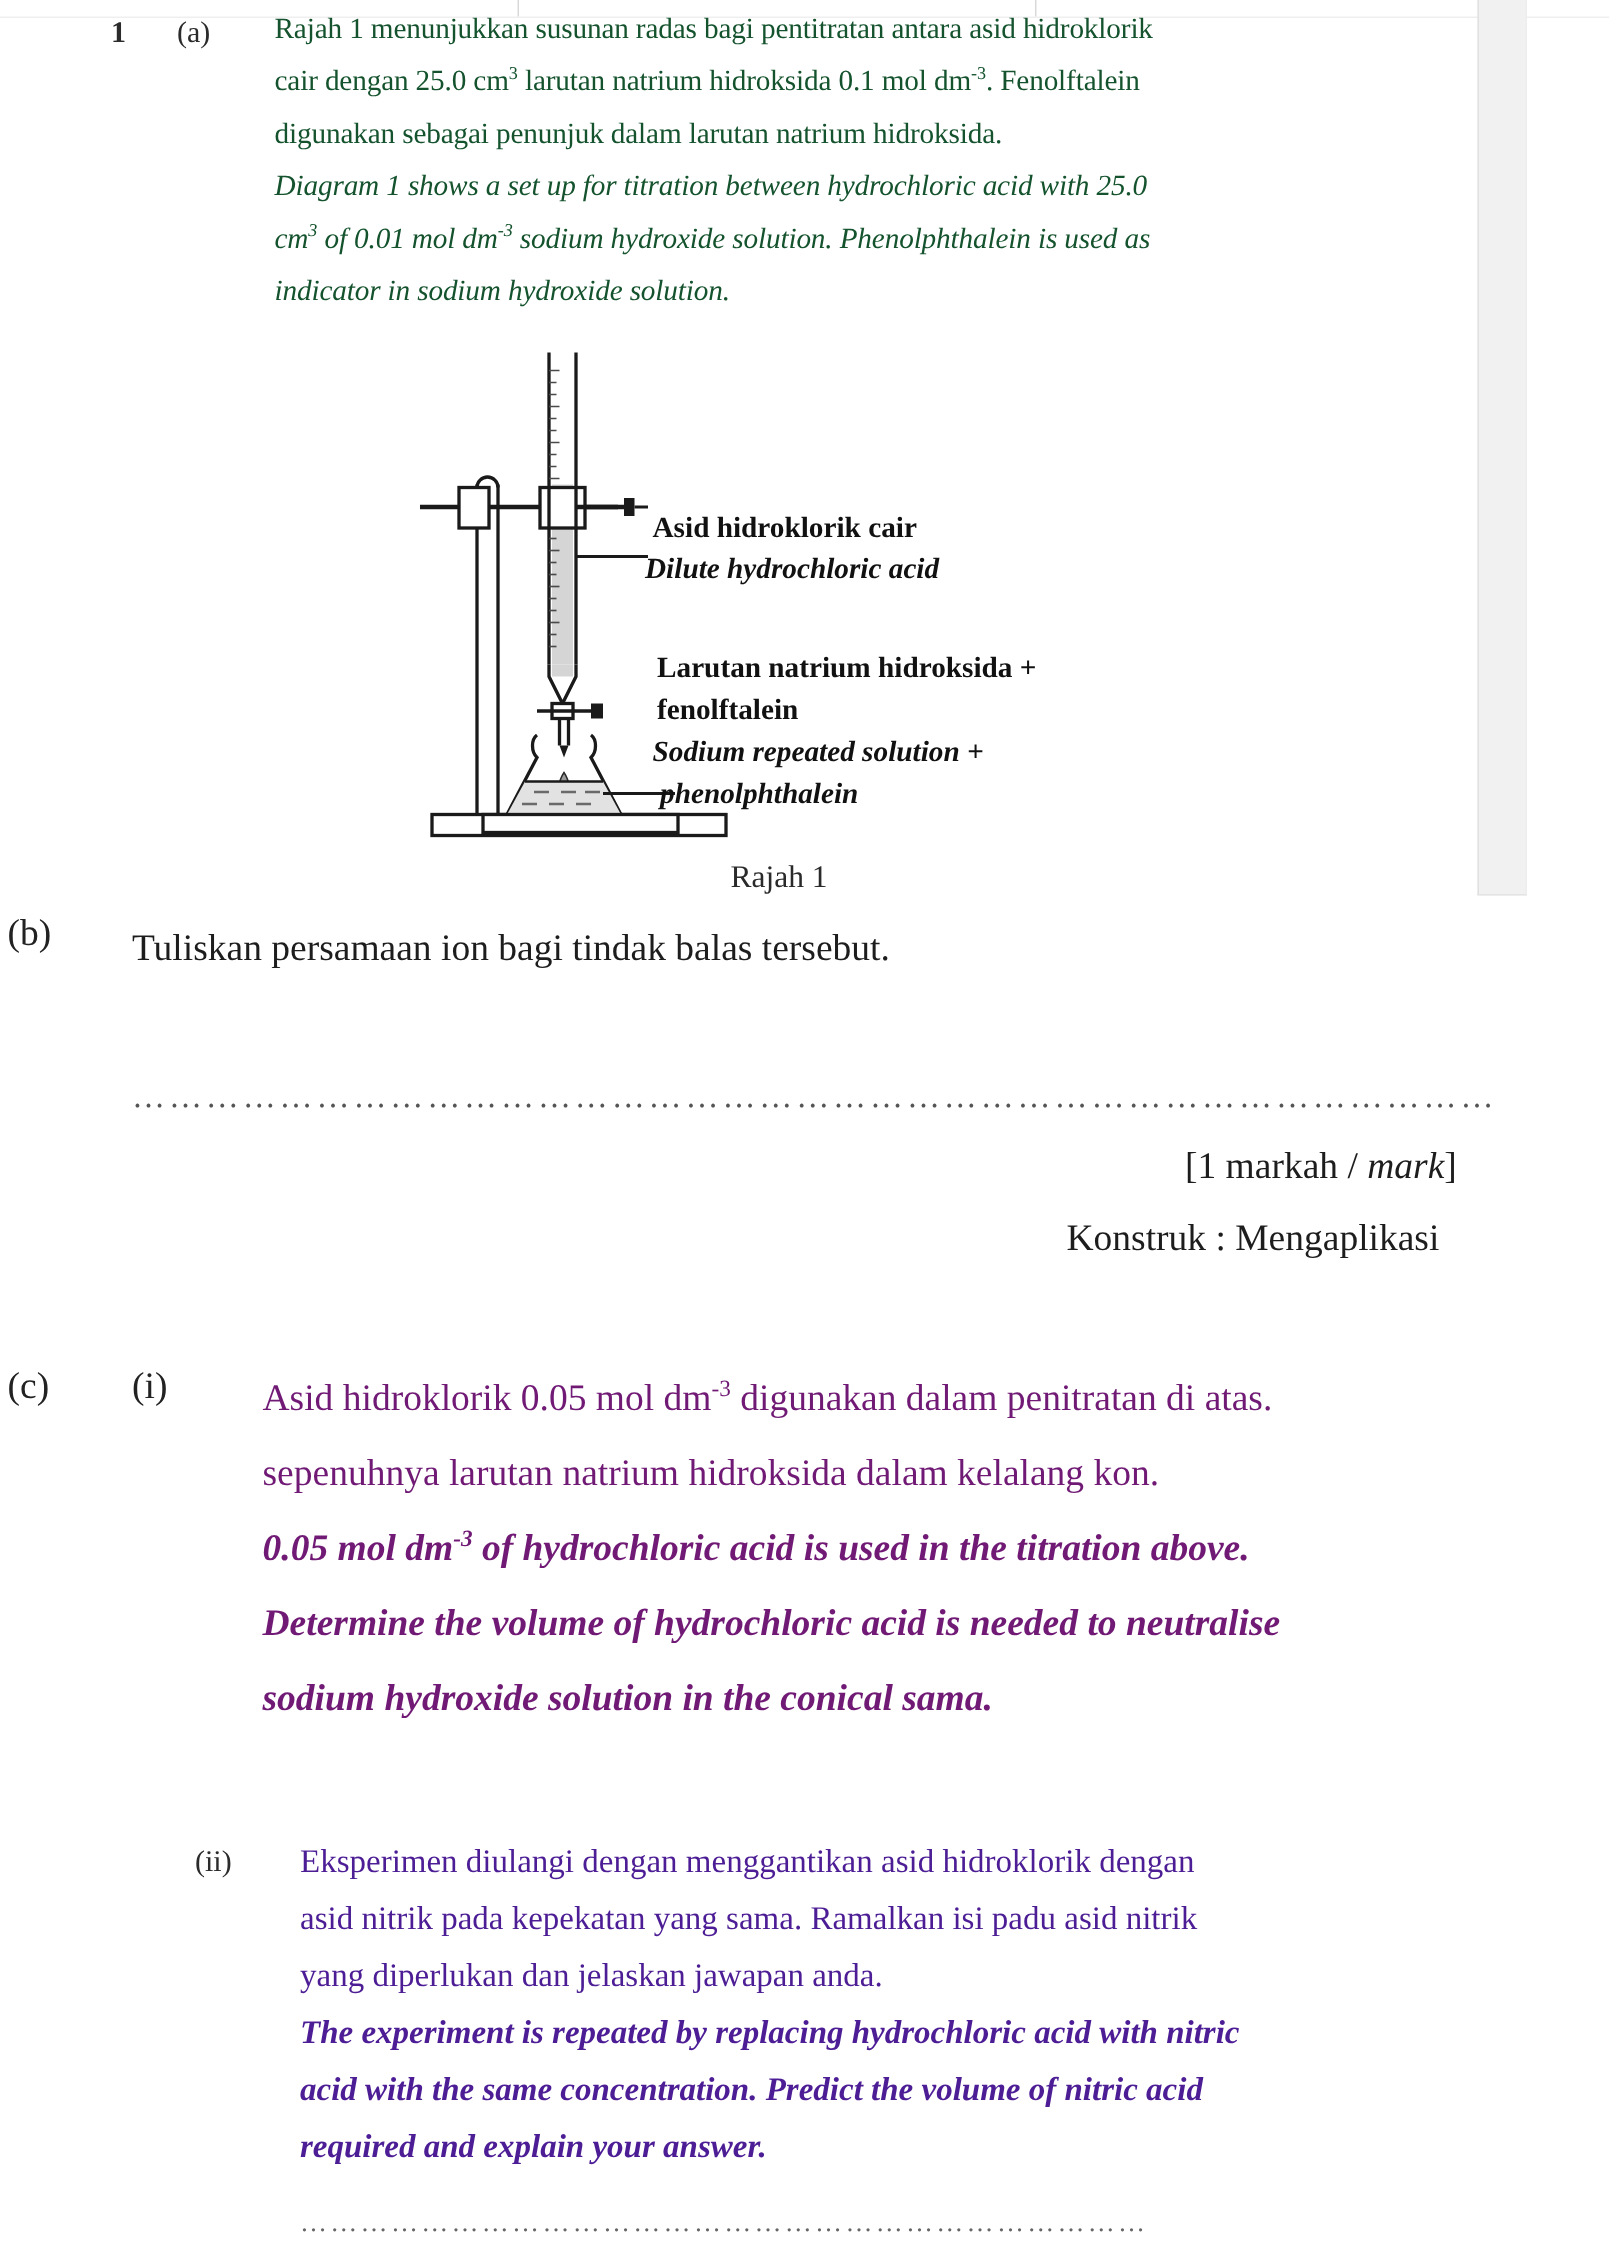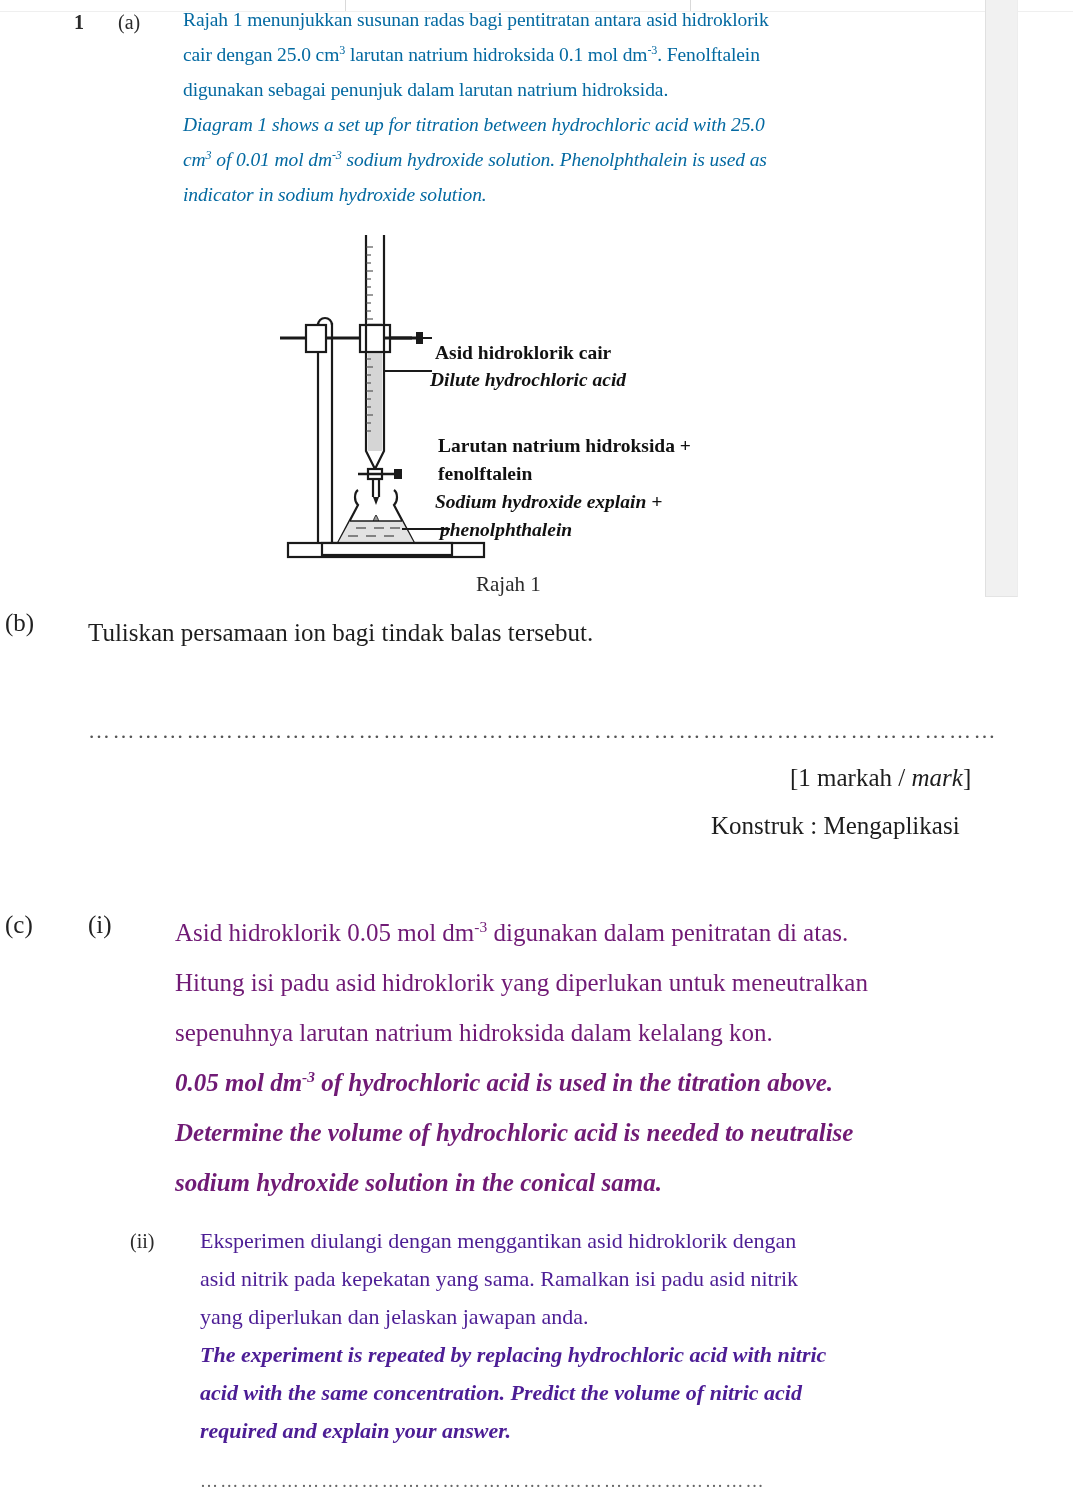--- a/index.html
+++ b/index.html
@@ -63,21 +63,21 @@
   .para p {
     margin: 0;
     white-space: nowrap;
   }
 
   
   .p-a p {
     font-size: 19.5px;
     line-height: 35px;
     letter-spacing: -0.1px;
-    color: #0369a1;
+    color: #14532d;
   }
   .p-a p.it { font-style: italic; }
 
   
   .p-b p {
     font-size: 25px;
     line-height: 50px;
     color: #1d1d1d;
   }
   .p-b p.it { font-style: italic; font-weight: 600; }
@@ -262,44 +262,43 @@
         <line x1="122" y1="304" x2="170" y2="304" stroke-width="2"></line>
       </g>
     </svg>
 
     
     <div class="dlabel" style="left:155px; top:115px;">Asid hidroklorik cair</div>
     <div class="dlabel it" style="left:150px; top:142px;">Dilute hydrochloric acid</div>
 
     <div class="dlabel" style="left:158px; top:208px;">Larutan natrium hidroksida +</div>
     <div class="dlabel" style="left:158px; top:236px;">fenolftalein</div>
-    <div class="dlabel it" style="left:155px; top:264px;">Sodium hydroxide explain +</div>
+    <div class="dlabel it" style="left:155px; top:264px;">Sodium repeated solution +</div>
     <div class="dlabel it" style="left:160px; top:292px;">phenolphthalein</div>
   </div>
 
-  <div class="caption" style="left:476px; top:574px;">Rajah 1</div>
+  <div class="caption" style="left:487px; top:574px;">Rajah 1</div>
 
   <div class="lbl" style="left:5px; top:610px;">(b)</div>
 
   <div class="para p-b" style="left:88px; top:608px; width:900px;">
     <p>Tuliskan persamaan ion bagi tindak balas tersebut.</p>
   </div>
 
   <div class="dots" style="left:88px; top:722px; width:915px;">…………………………………………………………………………………………………</div>
 
   <div class="marks" style="left:790px; top:765px;text-align:center;"><span>[1 markah / </span><em>mark</em><span>]</span></div>
 
   <div class="marks" style="left:711px; top:813px;">Konstruk : Mengaplikasi</div>
 
   <div class="lbl" style="left:5px; top:912px;">(c)</div>
   <div class="lbl" style="left:88px; top:912px;">(i)</div>
 
   <div class="para p-ci" style="left:175px; top:908px; width:880px;">
     <p><span>Asid hidroklorik 0.05 mol dm</span><sup>-3</sup><span> digunakan dalam penitratan di atas.</span></p>
-    <p>Hitung isi padu asid hidroklorik yang diperlukan untuk meneutralkan</p>
     <p>sepenuhnya larutan natrium hidroksida dalam kelalang kon.</p>
     <p class="it"><span>0.05 mol dm</span><sup>-3</sup><span> of hydrochloric acid is used in the titration above.</span></p>
     <p class="it">Determine the volume of hydrochloric acid is needed to neutralise</p>
     <p class="it">sodium hydroxide solution in the conical sama.</p>
   </div>
 
   <div class="lbl-sm" style="left:130px; top:1231px;">(ii)</div>
 
   <div class="para p-cii" style="left:200px; top:1222px; width:800px;">
     <p>Eksperimen diulangi dengan menggantikan asid hidroklorik dengan</p>

